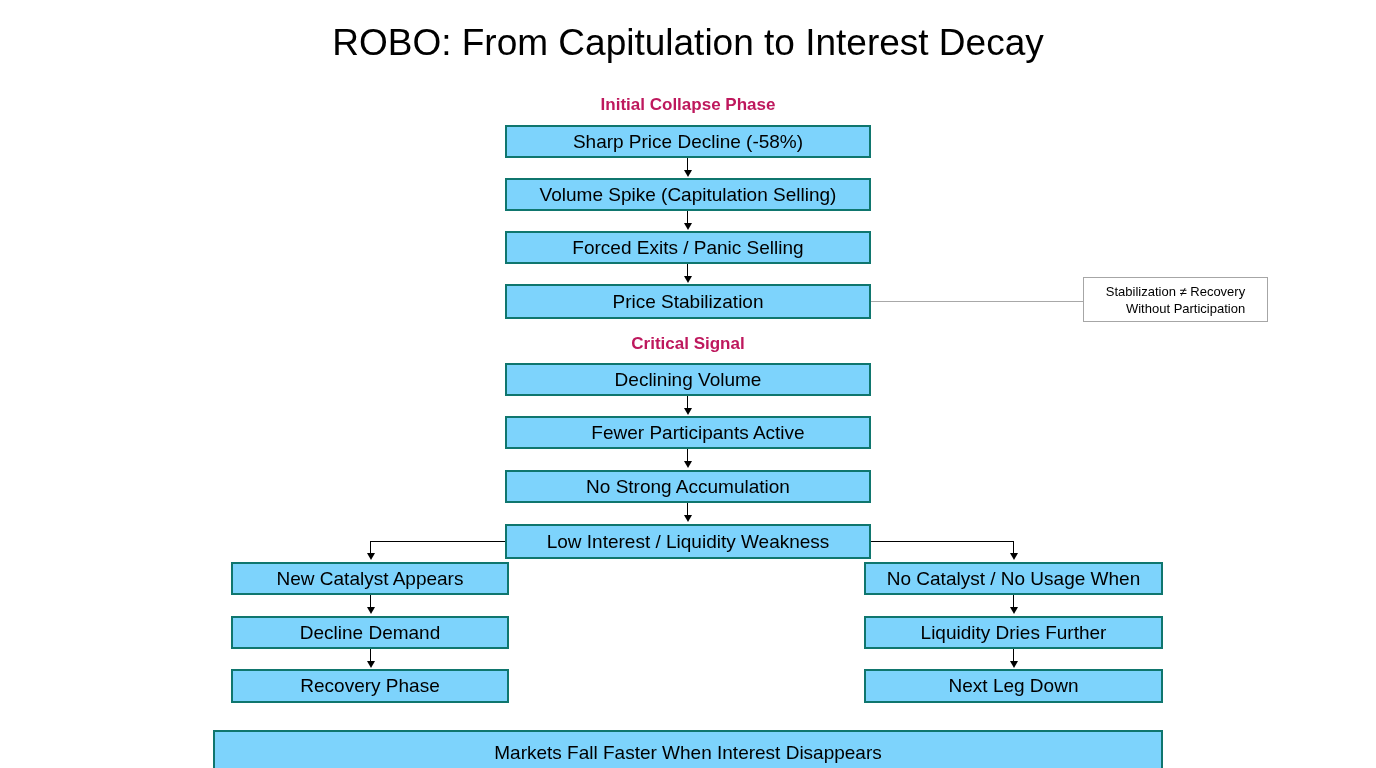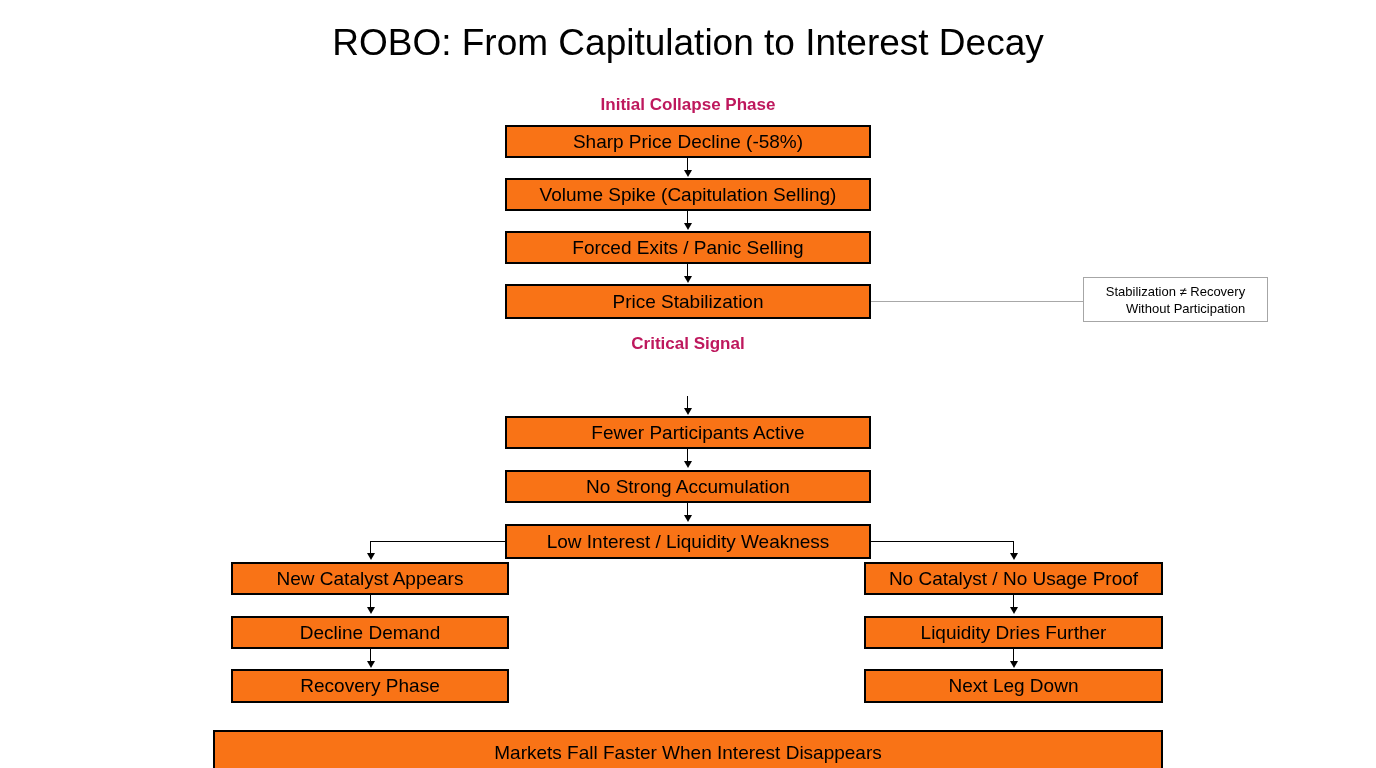--- a/index.html
+++ b/index.html
@@ -30,22 +30,22 @@
     position: absolute;
     text-align: center;
     font-size: 17px;
     font-weight: bold;
     color: #be185d;
     white-space: nowrap;
   }
   .node {
     position: absolute;
     box-sizing: border-box;
-    border: 2px solid #000000;
-    background: #f97316;
+    border: 2px solid #0f766e;
+    background: #7dd3fc;
     color: #000000;
     font-size: 19px;
     display: flex;
     align-items: center;
     justify-content: center;
     white-space: nowrap;
   }
   .node-footer {
     font-size: 19px;
   }
@@ -114,20 +114,21 @@
 
   <div class="note" style="left:1083px; top:277px; width:185px; height:45px;text-align:right;">
     <div>
       <span>Stabilization ≠ Recovery</span>
       <span>Without Participation</span>
     </div>
   </div>
 
   <div class="phase-label" style="left:505px; top:334px; width:366px;">Critical Signal</div>
 
+  <div class="node" style="left:505px; top:363px; width:366px; height:33px;">Declining Volume</div>
 
   <div class="conn conn-v" style="left:687px; top:396px; height:13px;"></div>
   <div class="arrowhead" style="left:684px; top:408px;"></div>
 
   <div class="node" style="left:505px; top:416px; width:366px; height:33px;padding-left:20px;">Fewer Participants Active</div>
 
   <div class="conn conn-v" style="left:687px; top:449px; height:13px;"></div>
   <div class="arrowhead" style="left:684px; top:461px;"></div>
 
   <div class="node" style="left:505px; top:470px; width:366px; height:33px;">No Strong Accumulation</div>
@@ -150,21 +151,21 @@
   <div class="conn conn-v" style="left:370px; top:595px; height:13px;"></div>
   <div class="arrowhead" style="left:367px; top:607px;"></div>
 
   <div class="node" style="left:231px; top:616px; width:278px; height:33px;">Decline Demand</div>
 
   <div class="conn conn-v" style="left:370px; top:649px; height:13px;"></div>
   <div class="arrowhead" style="left:367px; top:661px;"></div>
 
   <div class="node" style="left:231px; top:669px; width:278px; height:34px;">Recovery Phase</div>
 
-  <div class="node" style="left:864px; top:562px; width:299px; height:33px;">No Catalyst / No Usage Proof</div>
+  <div class="node" style="left:864px; top:562px; width:299px; height:33px;">No Catalyst / No Usage When</div>
 
   <div class="conn conn-v" style="left:1013px; top:595px; height:13px;"></div>
   <div class="arrowhead" style="left:1010px; top:607px;"></div>
 
   <div class="node" style="left:864px; top:616px; width:299px; height:33px;">Liquidity Dries Further</div>
 
   <div class="conn conn-v" style="left:1013px; top:649px; height:13px;"></div>
   <div class="arrowhead" style="left:1010px; top:661px;"></div>
 
   <div class="node" style="left:864px; top:669px; width:299px; height:34px;">Next Leg Down</div>

